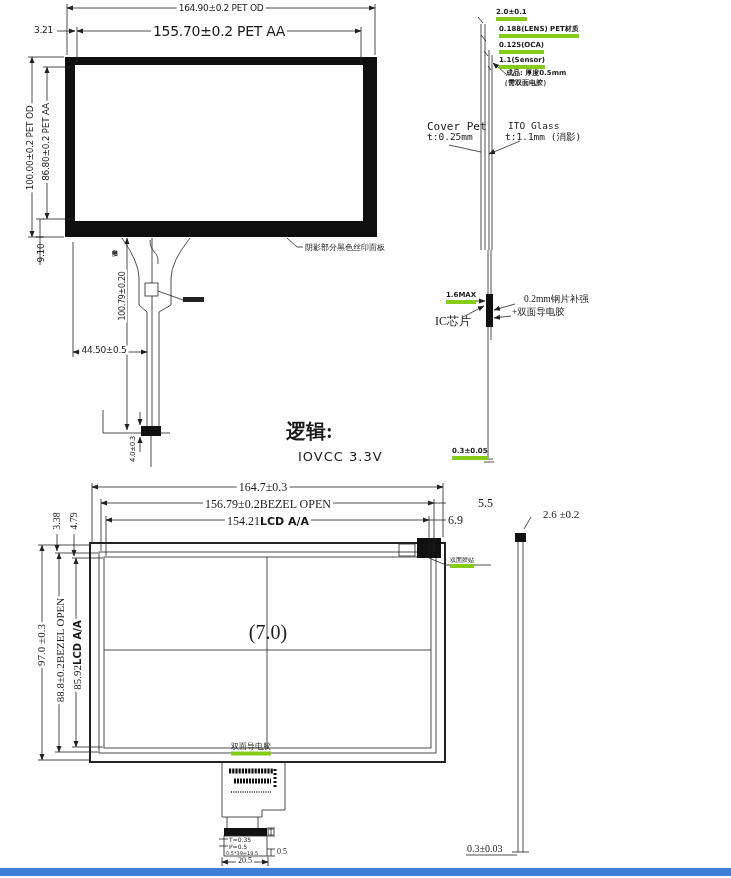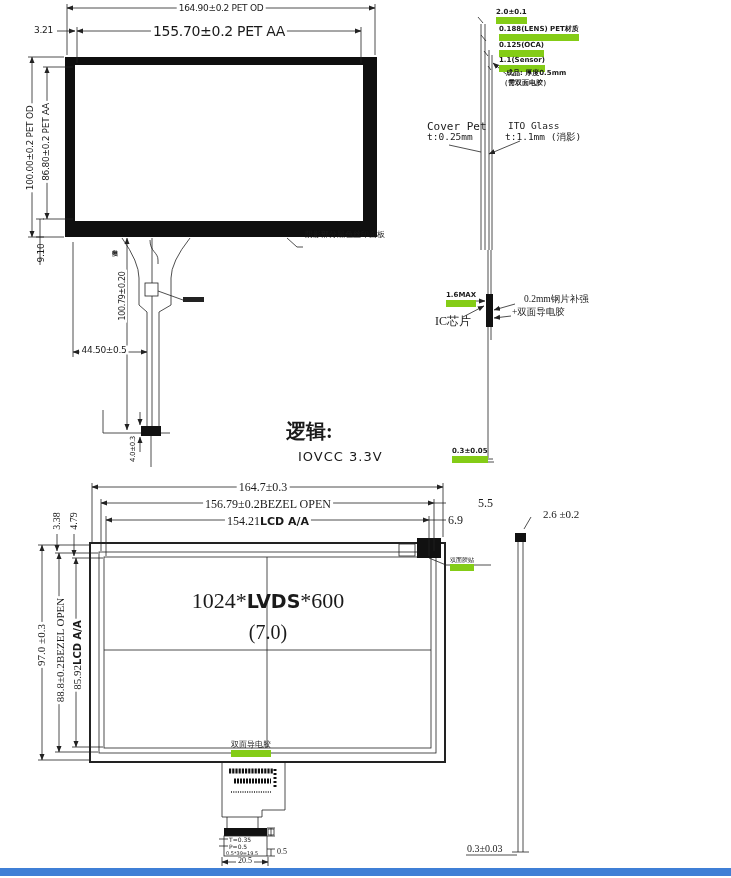--- a/index.html
+++ b/index.html
@@ -3,21 +3,21 @@
 <meta charset="utf-8">
 <style>
   html,body{margin:0;padding:0;background:#f2f2f2;}
   .stage{position:relative;width:731px;height:878px;background:#ffffff;overflow:hidden;
          font-family:"DejaVu Sans",sans-serif;color:#1a1a1a;}
   .stage svg{position:absolute;left:0;top:0;}
   .lbl{position:absolute;white-space:nowrap;line-height:1;color:#1a1a1a;}
   .c{transform:translate(-50%,-50%);}
   .vc{transform:translate(-50%,-50%) rotate(-90deg);}
   .bgw{background:#fff;padding:0 2px;}
-  .ul{border-bottom:7px solid #84cc16;padding-bottom:1px;}
+  .ul{border-bottom:4px solid #84cc16;padding-bottom:1px;}
   .serif{font-family:"Liberation Serif",serif;}
   .sans{font-family:"DejaVu Sans",sans-serif;}
   .mono{font-family:"DejaVu Sans Mono",monospace;}
   .b{font-weight:bold;}
   .vert{writing-mode:vertical-rl;}
   .cond{letter-spacing:-0.3px;}
 </style>
 </head>
 <body>
 
@@ -173,21 +173,21 @@
 
   <rect x="0" y="868" width="731" height="8" stroke="none" fill="#3f7fd6"></rect>
 </svg>
 
 <div class="lbl c bgw sans cond" style="left:221px;top:8px;font-size:9px;">164.90±0.2 PET OD</div>
 <div class="lbl c bgw sans cond" style="left:219px;top:31px;font-size:14px;">155.70±0.2 PET AA</div>
 <div class="lbl sans cond" style="left:34px;top:26px;font-size:9px;">3.21</div>
 <div class="lbl vc bgw sans cond" style="left:30px;top:148px;font-size:9px;">100.00±0.2 PET OD</div>
 <div class="lbl vc bgw sans cond" style="left:46px;top:142px;font-size:9px;">86.80±0.2 PET AA</div>
 <div class="lbl vc sans cond" style="left:41px;top:253px;font-size:9px;">9.10</div>
-<div class="lbl sans" style="left:305px;top:231px;font-size:8px;">阴影部分黑色丝印面板</div>
+<div class="lbl sans" style="left:305px;top:244px;font-size:8px;">阴影部分黑色丝印面板</div>
 <div class="lbl vert sans" style="left:112px;top:245px;font-size:6px;">导电胶</div>
 <div class="lbl vc bgw sans cond" style="left:123px;top:296px;font-size:8px;">100.79±0.20</div>
 <div class="lbl c bgw sans cond" style="left:104px;top:350px;font-size:9px;">44.50±0.5</div>
 <div class="lbl vc sans cond" style="left:133px;top:449px;font-size:7px;">4.0±0.3</div>
 
 <div class="lbl ul sans b" style="left:496px;top:9px;font-size:7px;">2.0±0.1</div>
 <div class="lbl ul sans b" style="left:499px;top:26px;font-size:7px;">0.188(LENS) PET材质</div>
 <div class="lbl ul sans b" style="left:499px;top:42px;font-size:7px;">0.125(OCA)</div>
 <div class="lbl ul sans b" style="left:499px;top:57px;font-size:7px;">1.1(Sensor)</div>
 <div class="lbl sans b" style="left:506px;top:70px;font-size:7px;">成品: 厚度0.5mm</div>
@@ -216,23 +216,20 @@
 <div class="lbl serif" style="left:448px;top:514px;font-size:12px;">6.9</div>
 <div class="lbl vc serif" style="left:57px;top:521px;font-size:10px;">3.38</div>
 <div class="lbl vc serif" style="left:74px;top:521px;font-size:10px;">4.79</div>
 <div class="lbl vc bgw serif" style="left:41px;top:645px;font-size:11px;">97.0 ±0.3</div>
 <div class="lbl vc bgw" style="left:59px;top:650px;">
   <span class="serif" style="font-size:11px;">88.8±0.2</span><span class="serif" style="font-size:11px;">BEZEL OPEN</span>
 </div>
 <div class="lbl vc bgw" style="left:76px;top:655px;">
   <span class="serif" style="font-size:11px;">85.92</span><span class="sans b" style="font-size:10px;">LCD A/A</span>
 </div>
-<div class="lbl c" style="left:268px;top:601px;">
-  <span class="serif" style="font-size:22px;">1024*</span><span class="sans b" style="font-size:19px;">LVDS</span><span class="serif" style="font-size:22px;">*600</span>
-</div>
 <div class="lbl c serif" style="left:268px;top:632px;font-size:20px;">(7.0)</div>
 <div class="lbl ul sans" style="left:450px;top:557px;font-size:6px;">双面胶贴</div>
 <div class="lbl c ul serif" style="left:251px;top:749px;font-size:8px;">双面导电胶</div>
 <div class="lbl sans" style="left:229px;top:837px;font-size:6px;">T=0.35</div>
 <div class="lbl sans" style="left:229px;top:844px;font-size:6px;">P=0.5</div>
 <div class="lbl sans" style="left:226px;top:851px;font-size:5px;">0.5*39=19.5</div>
 <div class="lbl c bgw serif" style="left:245px;top:861px;font-size:8px;">20.5</div>
 <div class="lbl serif" style="left:277px;top:848px;font-size:8px;">0.5</div>
 
 <div class="lbl serif" style="left:543px;top:509px;font-size:11px;">2.6 ±0.2</div>

